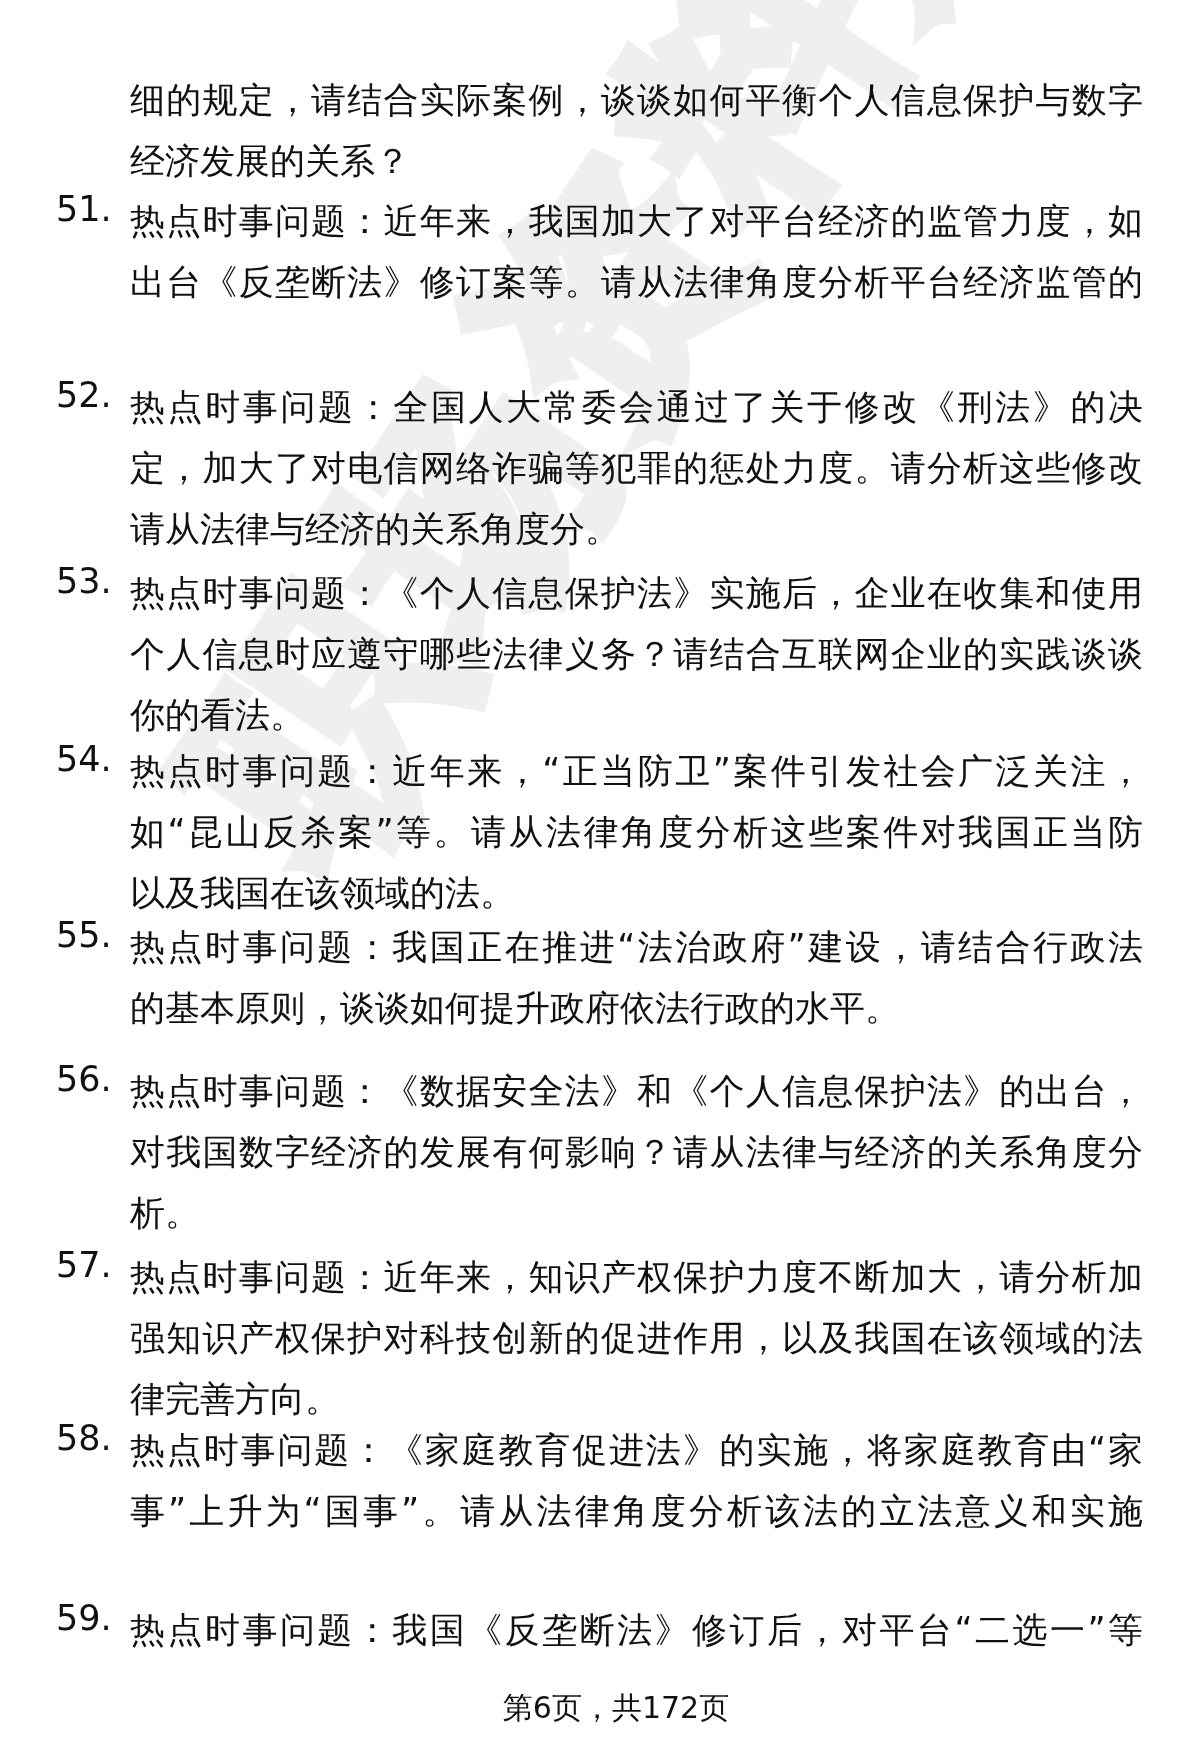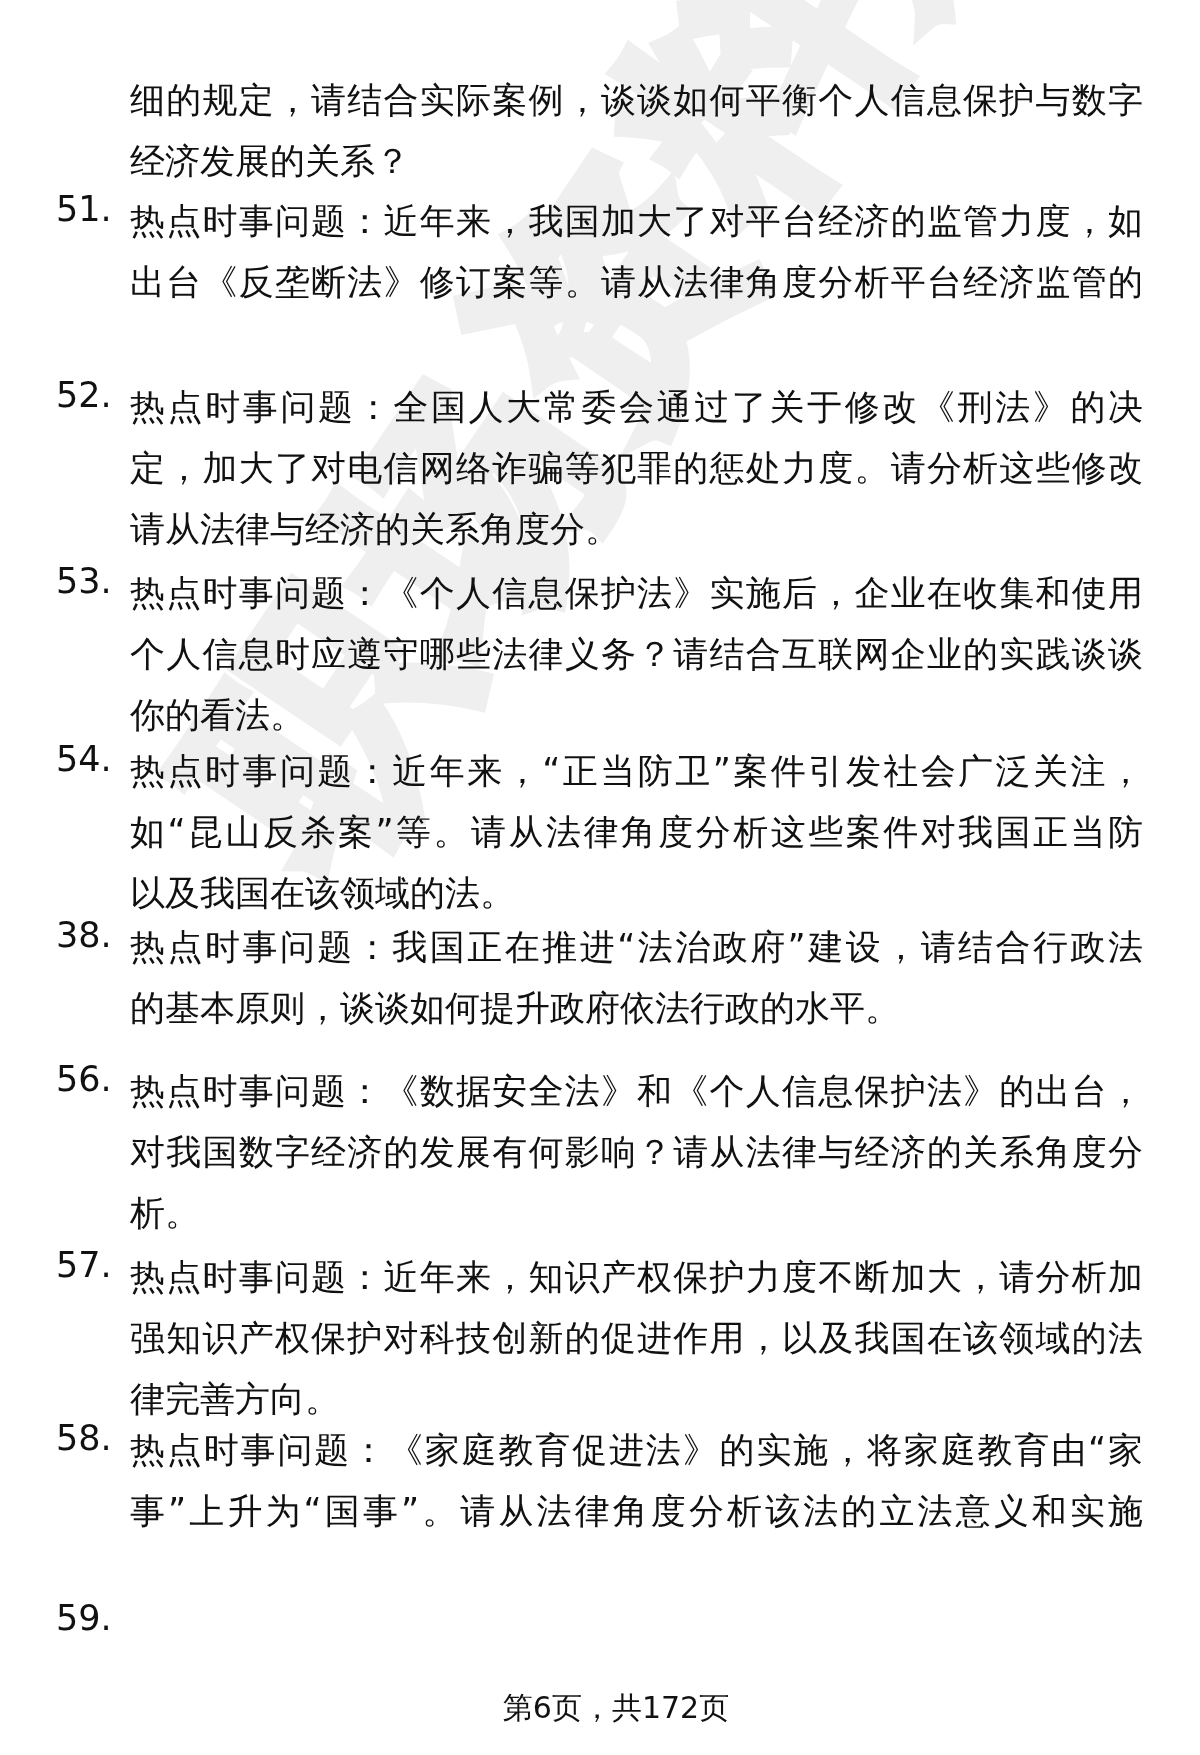--- a/index.html
+++ b/index.html
@@ -123,21 +123,21 @@
       </div>
       <div class="item" style="top: 735px;">
         <span class="num">54.</span>
         <div class="lines">
           <span class="line j">热点时事问题：近年来，“正当防卫”案件引发社会广泛关注，</span>
           <span class="line j">如“昆山反杀案”等。请从法律角度分析这些案件对我国正当防</span>
           <span class="line">以及我国在该领域的法。</span>
         </div>
       </div>
       <div class="item" style="top: 911px;">
-        <span class="num">38.</span>
+        <span class="num">55.</span>
         <div class="lines">
           <span class="line j">热点时事问题：我国正在推进“法治政府”建设，请结合行政法</span>
           <span class="line">的基本原则，谈谈如何提升政府依法行政的水平。</span>
         </div>
       </div>
       <div class="item" style="top: 1055px;">
         <span class="num">56.</span>
         <div class="lines">
           <span class="line j">热点时事问题：《数据安全法》和《个人信息保护法》的出台，</span>
           <span class="line j">对我国数字经济的发展有何影响？请从法律与经济的关系角度分</span>
@@ -155,18 +155,19 @@
       <div class="item" style="top: 1414px;">
         <span class="num">58.</span>
         <div class="lines">
           <span class="line j">热点时事问题：《家庭教育促进法》的实施，将家庭教育由“家</span>
           <span class="line j">事”上升为“国事”。请从法律角度分析该法的立法意义和实施</span>
         </div>
       </div>
       <div class="item" style="top: 1594px;">
         <span class="num">59.</span>
         <div class="lines">
+          <span class="line j">热点时事问题：我国《反垄断法》修订后，对平台“二选一”等</span>
         </div>
       </div>
     </div>
 
   <div class="footer">第6页，共172页</div>
 </div>
 
 </body></html>

